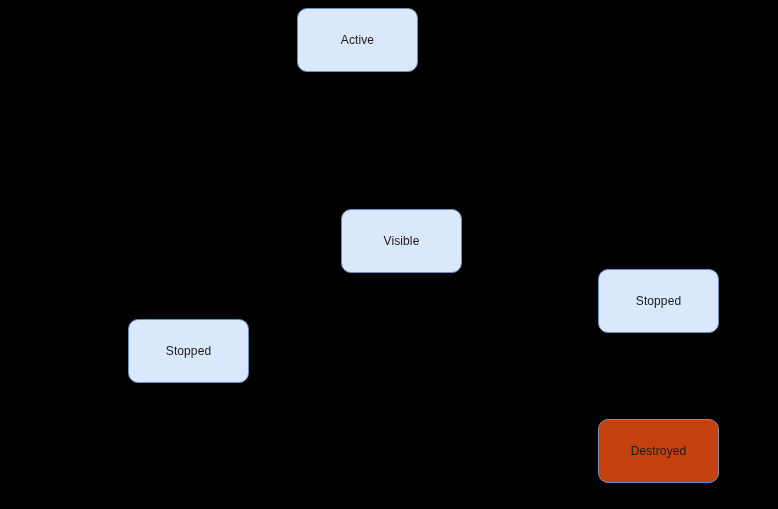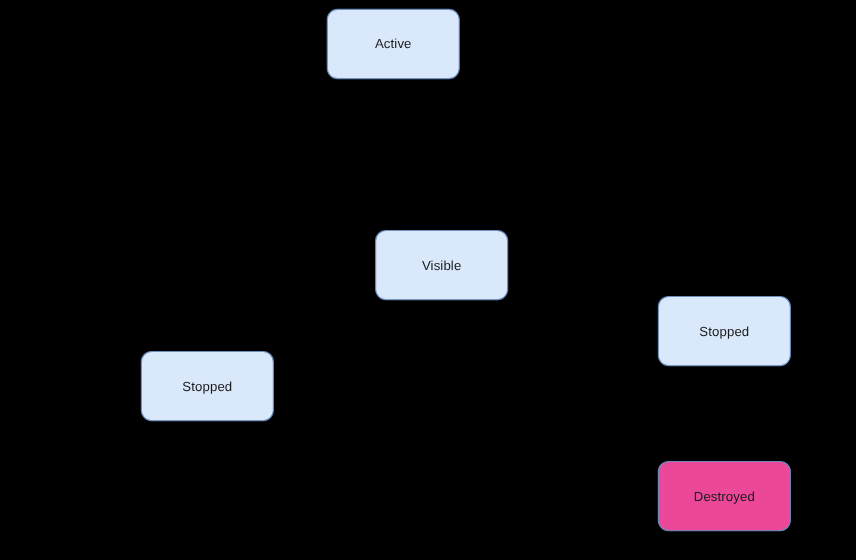--- a/index.html
+++ b/index.html
@@ -51,17 +51,17 @@
   </div>
 
   <div class="state-node" id="node-stopped" style="left: 598px; top: 269px; width: 121px; height: 64px; background: rgb(218, 232, 252); border-color: rgb(108, 142, 191); border-width: 1px; border-radius: 10px;">
     <span class="state-label" style="color: rgb(26, 26, 26); font-size: 12px;">Stopped</span>
   </div>
 
   <div class="state-node" id="node-created" style="left: 128px; top: 319px; width: 121px; height: 64px; background: rgb(218, 232, 252); border-color: rgb(108, 142, 191); border-width: 1px; border-radius: 10px;">
     <span class="state-label" style="color: rgb(26, 26, 26); font-size: 12px;">Stopped</span>
   </div>
 
-  <div class="state-node" id="node-destroyed" style="left: 598px; top: 419px; width: 121px; height: 64px; background: #ec4899; border-color: rgb(108, 142, 191); border-width: 1px; border-radius: 10px;">
+  <div class="state-node" id="node-destroyed" style="left: 598px; top: 419px; width: 121px; height: 64px; background: #c2410c; border-color: rgb(108, 142, 191); border-width: 1px; border-radius: 10px;">
     <span class="state-label" style="color: rgb(26, 26, 26); font-size: 12px;">Destroyed</span>
   </div>
 
 </div>
 
 </body></html>

